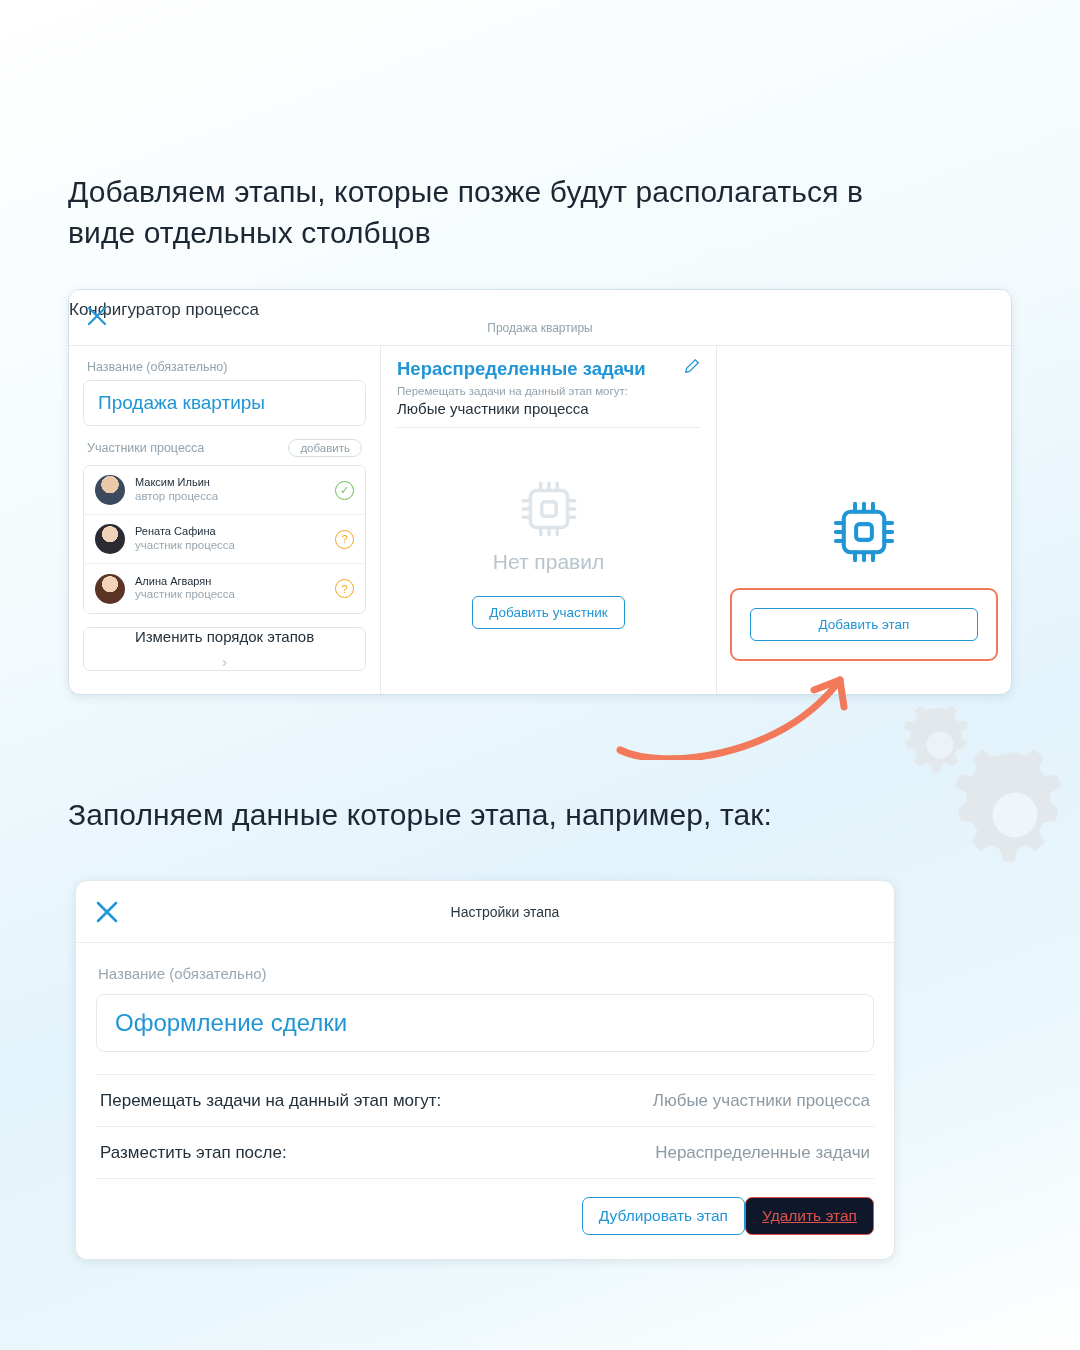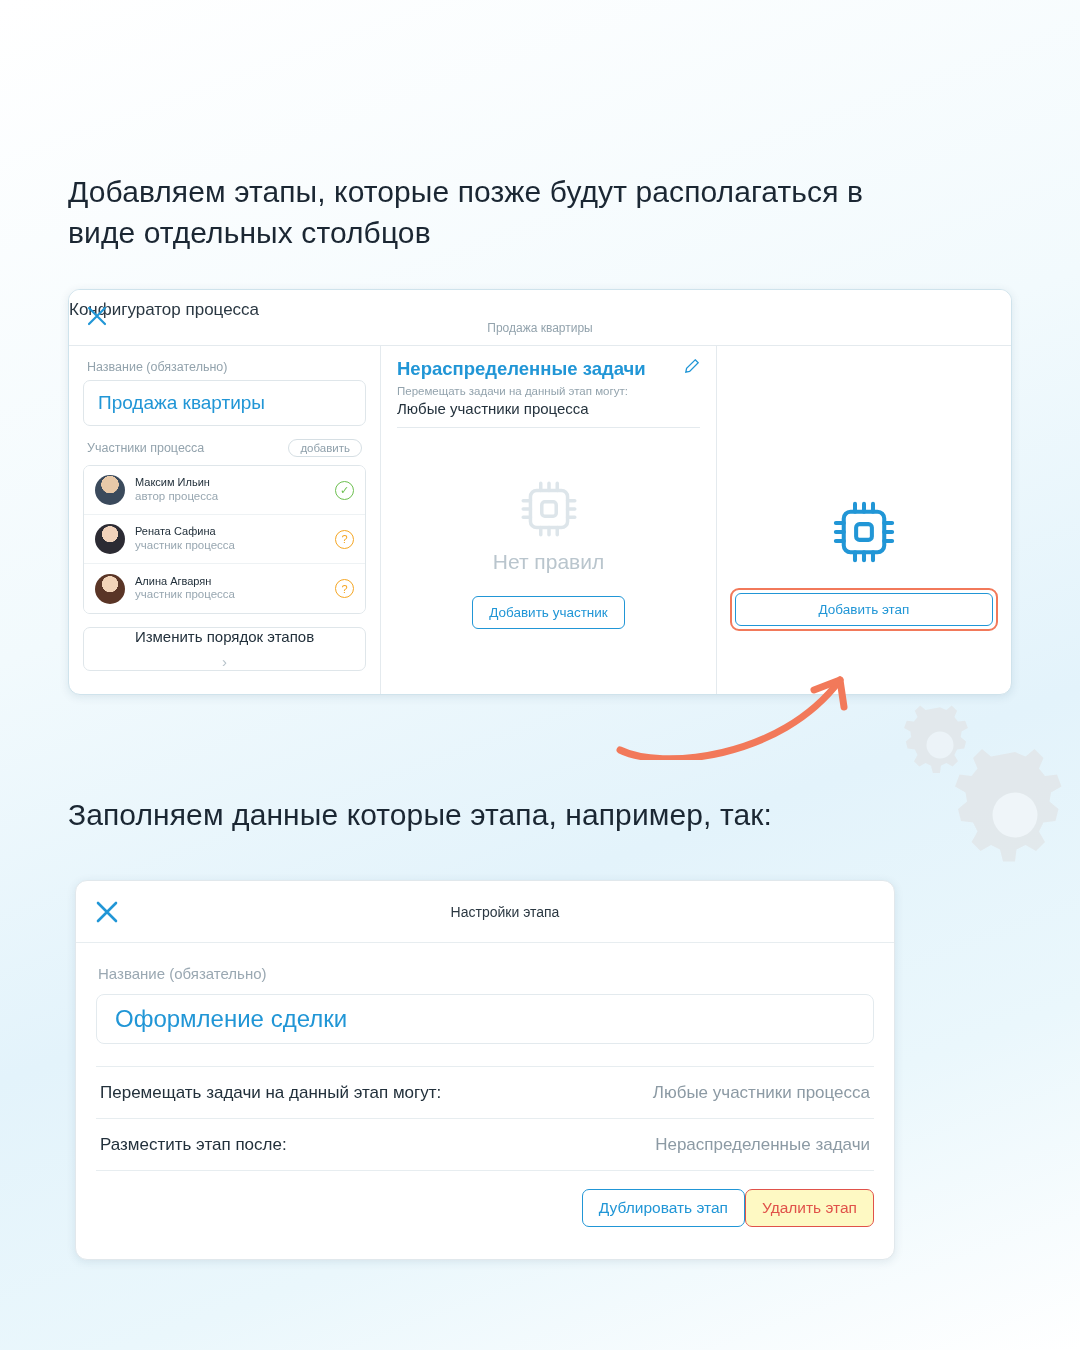--- a/index.html
+++ b/index.html
@@ -239,21 +239,21 @@
     left: 0; right: 0;
     top: 150px;
     text-align: center;
   }
   .chip-icon-blue { color: #2196d6; }
   .add-stage-wrap {
     margin: 16px auto 0 auto;
     width: 268px;
     border: 2.5px solid #f2795a;
     border-radius: 9px;
-    padding: 3px;
+    padding: 18px;
   }
   .add-stage-btn {
     border: 1px solid #2196d6;
     color: #2196d6;
     border-radius: 6px;
     height: 33px;
     line-height: 31px;
     font-size: 13.5px;
     background: #fff;
     cursor: pointer;
@@ -290,21 +290,21 @@
     top: 16px;
     width: 30px; height: 30px;
     cursor: pointer;
   }
   .st-body { padding: 22px 20px 0 20px; }
   .st-label { font-size: 15px; color: #9aa8b2; padding-left: 2px; }
   .st-name {
     margin-top: 12px;
     border: 1px solid #e3eaee;
     border-radius: 8px;
-    height: 50px;
+    height: 58px;
     display: flex;
     align-items: center;
     padding: 0 18px;
     font-size: 24px;
     color: #2196d6;
   }
   .st-rows {
     margin-top: 22px;
     border-top: 1px solid #e7edf0;
   }
@@ -328,25 +328,26 @@
     color: #2196d6;
     background: #fff;
     border-radius: 7px;
     padding: 9px 16px;
     font-size: 15.5px;
     cursor: pointer;
   }
   .btn-del {
     border: 1px solid #e0524a;
     color: #e0524a;
-    background: #fef9c3;
+    background: #0f172a;
     border-radius: 7px;
     padding: 9px 16px;
     font-size: 15.5px;
     cursor: pointer;
+    text-decoration: underline;
   }
 </style>
 </head>
 <body>
 
 <div class="gear g1">
   <svg width="150" height="150" viewBox="0 0 100 100" aria-hidden="true">
     <path fill="currentColor" d="M50 8l7 3 6-5 6 6-3 7 4 5 8-1 3 8-7 4-1 6 6 5-2 8-8 1-3 6 4 7-6 6-7-4-6 3-1 8h-8l-2-8-6-3-7 4-6-6 4-7-3-6-8-1-2-8 6-5-1-6-7-4 3-8 8 1 4-5-3-7 6-6 6 5z"></path>
     <circle cx="50" cy="50" r="15" fill="#f1f6f9"></circle>
   </svg>

